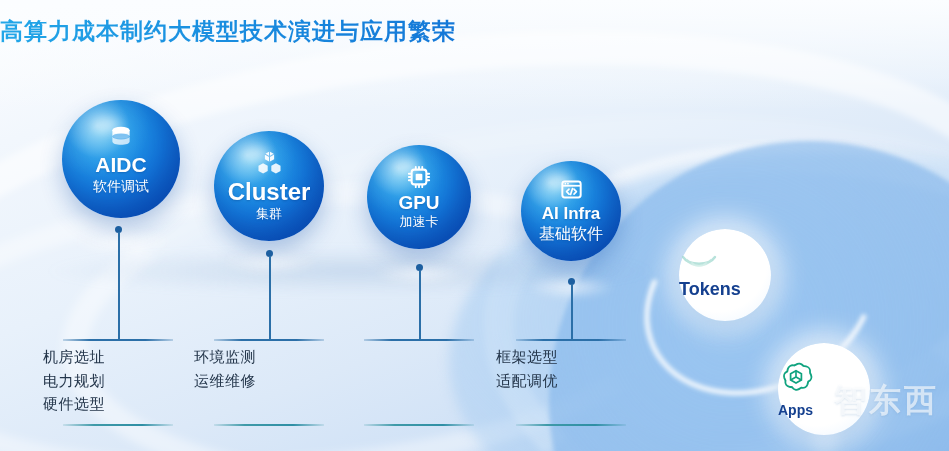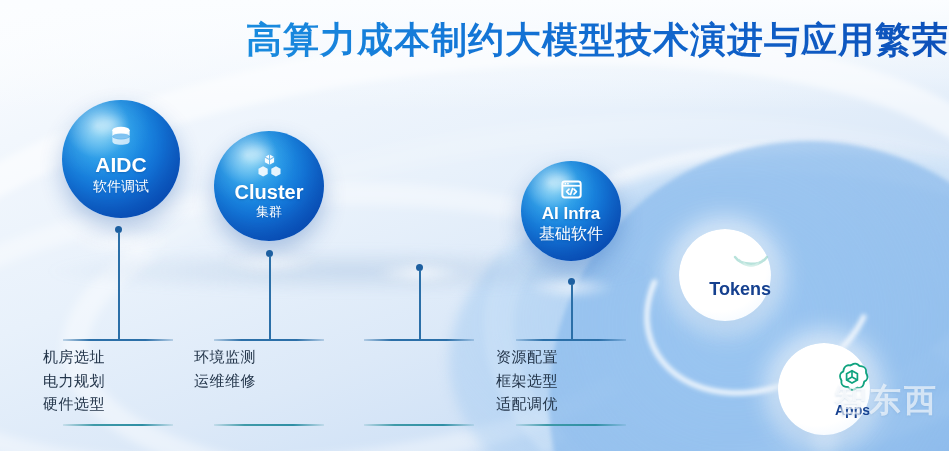--- a/index.html
+++ b/index.html
@@ -81,22 +81,22 @@
     position:absolute;
     left: 40px; top: 248px; width: 620px; height: 46px;
     background: radial-gradient(ellipse at center, rgba(120,160,205,0.25), rgba(120,160,205,0) 70%);
     filter: blur(5px);
   }
 
   
   .title {
     position: absolute;
     left: 0; right: 0; top: 16px;
-    text-align: right;
-    font-size: 36px;
+    text-align: left;
+    font-size: 23px;
     font-weight: bold;
     letter-spacing: 1px;
     background: linear-gradient(100deg, #22a7e8 0%, #1a8fe0 22%, #1374d6 52%, #0f5fc7 78%, #0d50b9 100%);
     -webkit-background-clip: text;
     background-clip: text;
     color: transparent;
     -webkit-text-fill-color: transparent;
     white-space: nowrap;
   }
 
@@ -141,21 +141,21 @@
     line-height: 1.3;
     margin-top: 1px;
     text-shadow: 0 1px 2px rgba(8,56,130,0.30);
   }
 
   #s0 { left: 62px;  top: 100px; width: 118px; height: 118px; }
   #s0 .label-en { font-size: 21px; }
   #s0 .label-cn { font-size: 14px; }
 
   #s1 { left: 214px; top: 131px; width: 110px; height: 110px; }
-  #s1 .label-en { font-size: 20px; }
+  #s1 .label-en { font-size: 24px; }
   #s1 .label-cn { font-size: 13px; }
 
   #s2 { left: 367px; top: 145px; width: 104px; height: 104px; }
   #s2 .label-en { font-size: 19px; }
   #s2 .label-cn { font-size: 13px; }
 
   #s3 { left: 521px; top: 161px; width: 100px; height: 100px; }
   #s3 .label-en { font-size: 17px; }
   #s3 .label-cn { font-size: 16px; }
 
@@ -168,21 +168,21 @@
   }
 
   
   .wcircle {
     position: absolute;
     border-radius: 50%;
     background: radial-gradient(circle at 42% 36%, #ffffff 0%, #ffffff 62%, #f3f9ff 84%, #e9f3fd 100%);
     box-shadow: 0 6px 20px rgba(110,160,215,0.35), 0 0 26px 10px rgba(255,255,255,0.75);
     display: flex;
     flex-direction: column;
-    align-items: flex-end;
+    align-items: flex-start;
     justify-content: center;
   }
   .wcircle .wlabel {
     font-weight: bold;
     color: #15408f;
   }
   #w0 { left: 679px; top: 229px; width: 92px; height: 92px; }
   #w0 .wlabel { font-size: 18px; margin-top: 2px; }
   #w1 { left: 778px; top: 343px; width: 92px; height: 92px; }
   #w1 .wlabel { font-size: 14px; margin-top: 2px; }
@@ -298,20 +298,36 @@
         <path d="M12 2.2l4.1 2.3v4.6L12 11.4 7.9 9.1V4.5z" fill="#ffffff" opacity="0.95"></path>
         <path d="M6.3 12.6l4.1 2.3v4.6l-4.1 2.3-4.1-2.3v-4.6z" fill="#ffffff" opacity="0.88"></path>
         <path d="M17.7 12.6l4.1 2.3v4.6l-4.1 2.3-4.1-2.3v-4.6z" fill="#ffffff" opacity="0.88"></path>
         <path d="M12 2.2v9.2M7.9 4.5L12 6.8l4.1-2.3" stroke="#2196e6" stroke-width="0.9" opacity="0.6"></path>
       </svg>
     </span>
     <span class="label-en">Cluster</span>
     <span class="label-cn">集群</span>
   </div>
 
+  <div class="sphere" id="s2">
+    <span class="sicon">
+      <svg width="26" height="26" viewBox="0 0 24 24" fill="none">
+        <rect x="5.2" y="5.2" width="13.6" height="13.6" rx="2.4" stroke="#ffffff" stroke-width="1.9"></rect>
+        <rect x="8.9" y="8.9" width="6.2" height="6.2" rx="1.1" fill="#ffffff"></rect>
+        <g stroke="#ffffff" stroke-width="1.7" stroke-linecap="round">
+          <path d="M9 2.6v2.2M12 2.6v2.2M15 2.6v2.2"></path>
+          <path d="M9 19.2v2.2M12 19.2v2.2M15 19.2v2.2"></path>
+          <path d="M2.6 9h2.2M2.6 12h2.2M2.6 15h2.2"></path>
+          <path d="M19.2 9h2.2M19.2 12h2.2M19.2 15h2.2"></path>
+        </g>
+      </svg>
+    </span>
+    <span class="label-en">GPU</span>
+    <span class="label-cn">加速卡</span>
+  </div>
 
   <div class="sphere" id="s3">
     <span class="sicon">
       <svg width="25" height="25" viewBox="0 0 24 24" fill="none">
         <rect x="3.2" y="4.4" width="17.6" height="15.2" rx="2.3" stroke="#ffffff" stroke-width="1.9"></rect>
         <path d="M3.2 8.4h17.6" stroke="#ffffff" stroke-width="1.7"></path>
         <circle cx="6.1" cy="6.4" r="0.8" fill="#ffffff"></circle>
         <circle cx="8.6" cy="6.4" r="0.8" fill="#ffffff"></circle>
         <path d="M9.6 11.6L7.3 14l2.3 2.4M14.4 11.6L16.7 14l-2.3 2.4M12.9 11.2l-1.8 5.6" stroke="#ffffff" stroke-width="1.6" stroke-linecap="round" stroke-linejoin="round"></path>
       </svg>
@@ -371,20 +387,19 @@
   <div class="col" style="left:43px;">
     <div>机房选址</div>
     <div>电力规划</div>
     <div>硬件选型</div>
   </div>
   <div class="col" style="left:194px;">
     <div>环境监测</div>
     <div>运维维修</div>
   </div>
   <div class="col" style="left:496px;">
-    <div>资源配置</div>
     <div>框架选型</div>
     <div>适配调优</div>
   </div>
 
   <div class="watermark">智东西</div>
 
 </div>
 
 </body></html>

